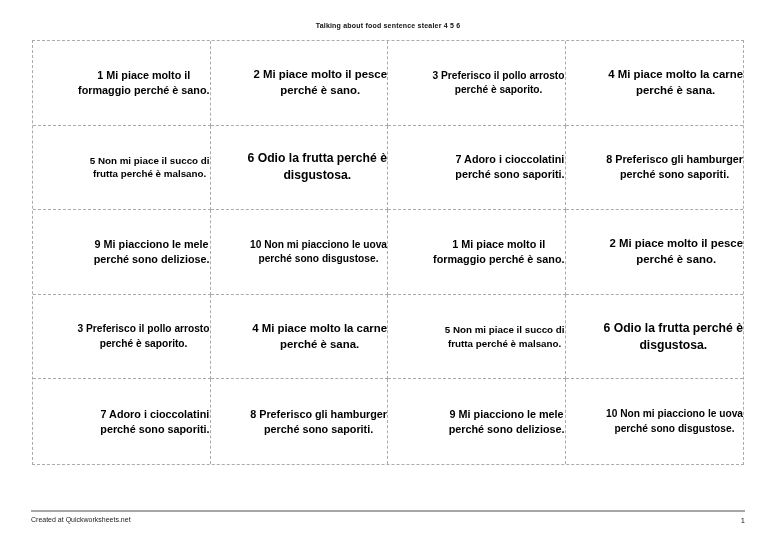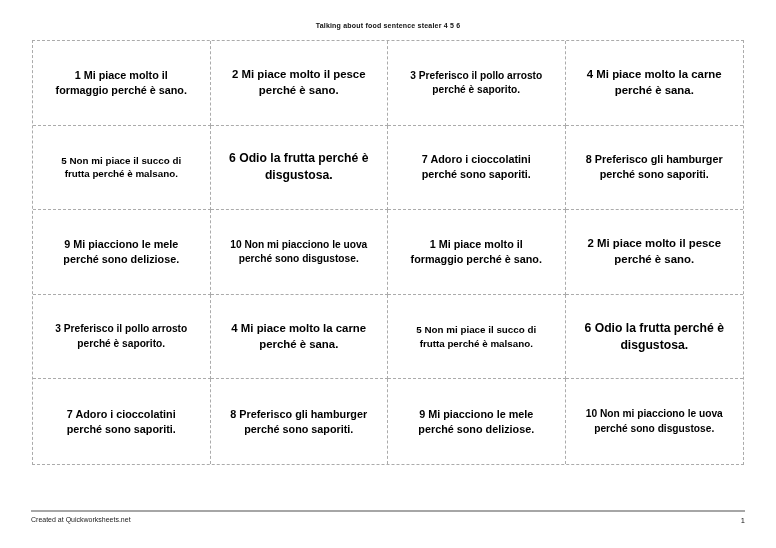--- a/index.html
+++ b/index.html
@@ -29,21 +29,21 @@
     grid-template-rows: repeat(5, 1fr);
     border: 1px dashed var(--grid-border, #ababab);
     box-sizing: border-box;
   }
   .cell {
     border-right: 1px dashed var(--grid-border, #ababab);
     border-bottom: 1px dashed var(--grid-border, #ababab);
     box-sizing: border-box;
     display: flex;
     align-items: center;
-    justify-content: center;
+    justify-content: flex-end;
     overflow: hidden;
   }
   .cell:nth-child(4n) { border-right: none; }
   .cell:nth-child(n+17) { border-bottom: none; }
   .sentence {
     white-space: pre;
     text-align: center;
     font-weight: bold;
     line-height: 1.4;
     color: #000;

